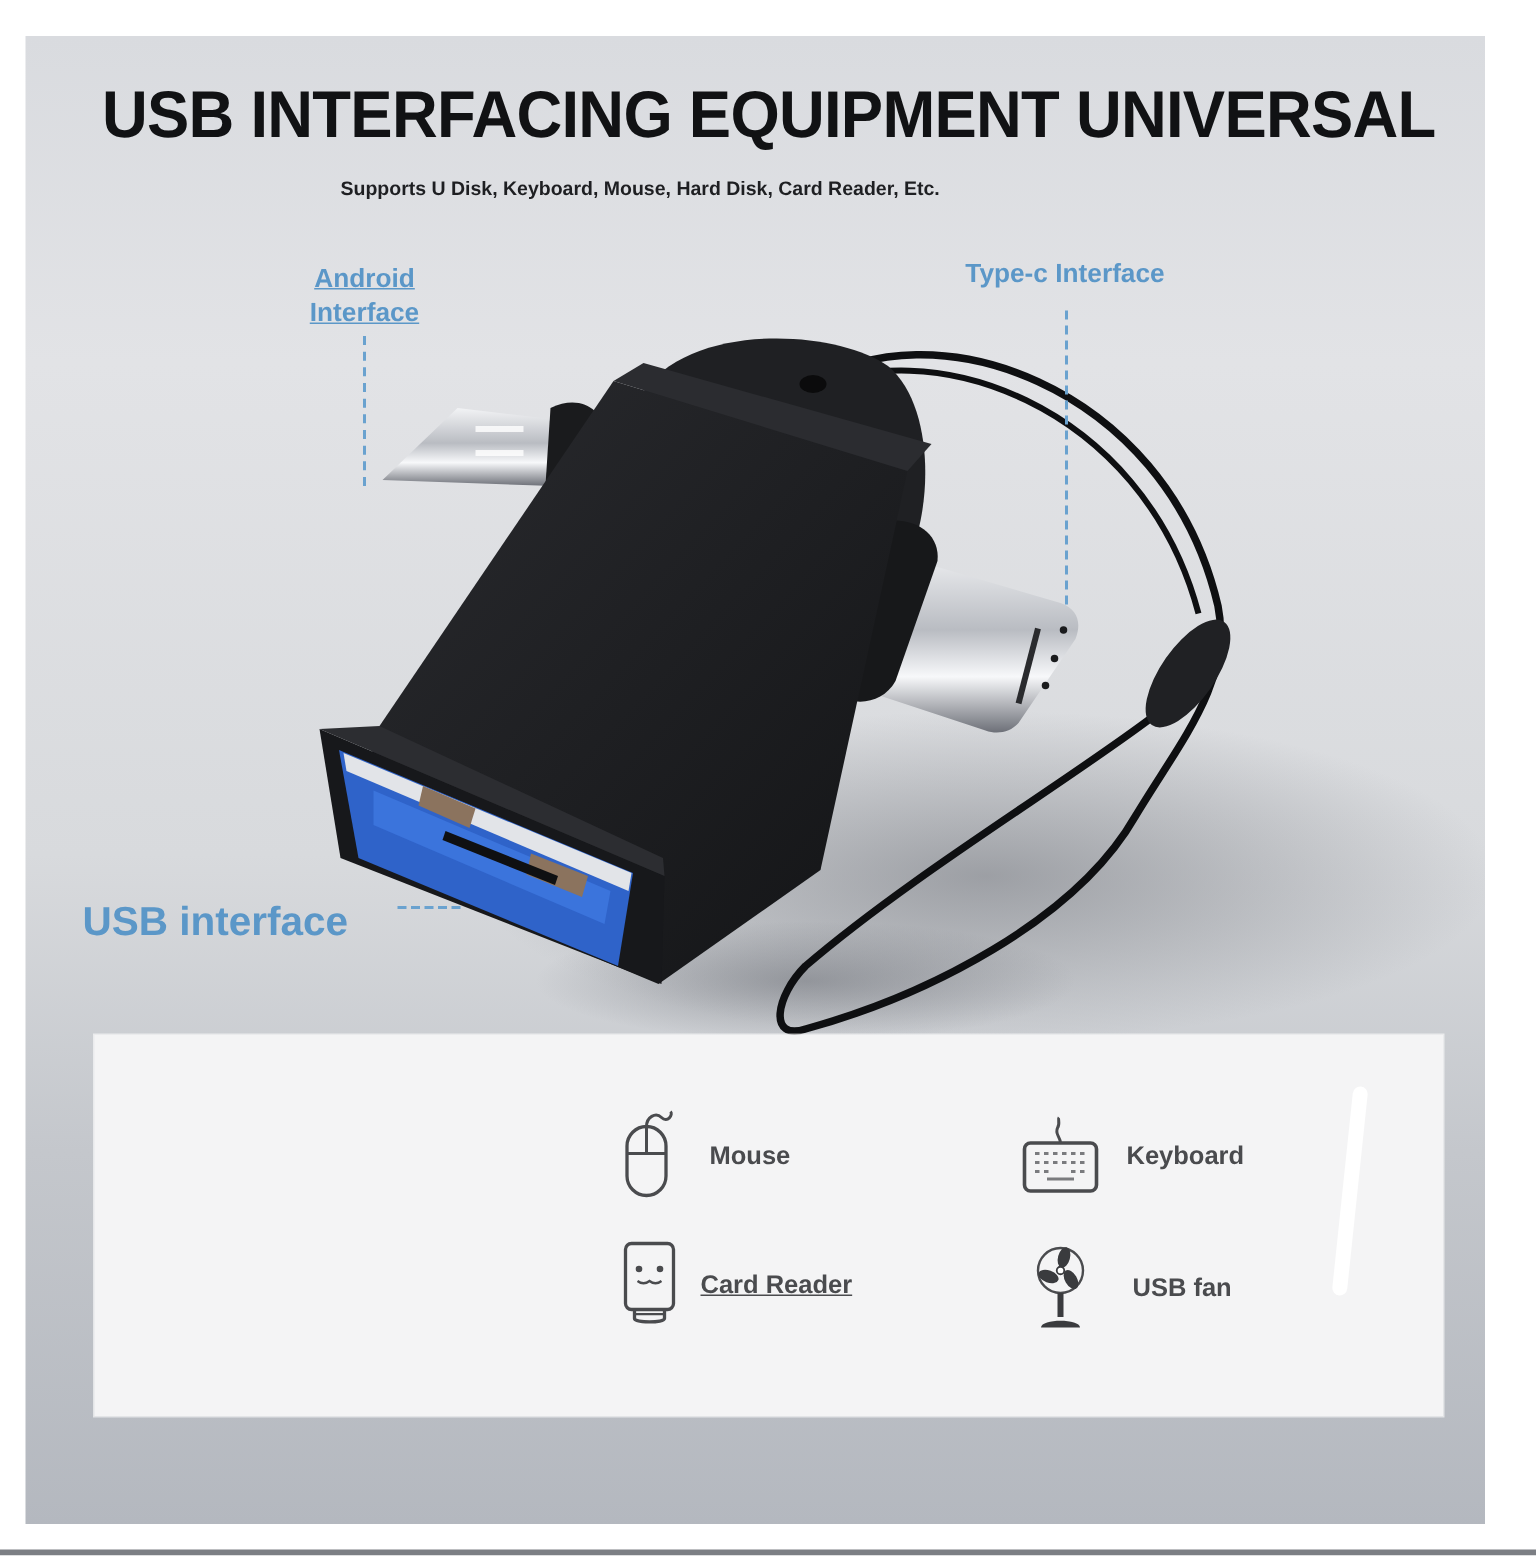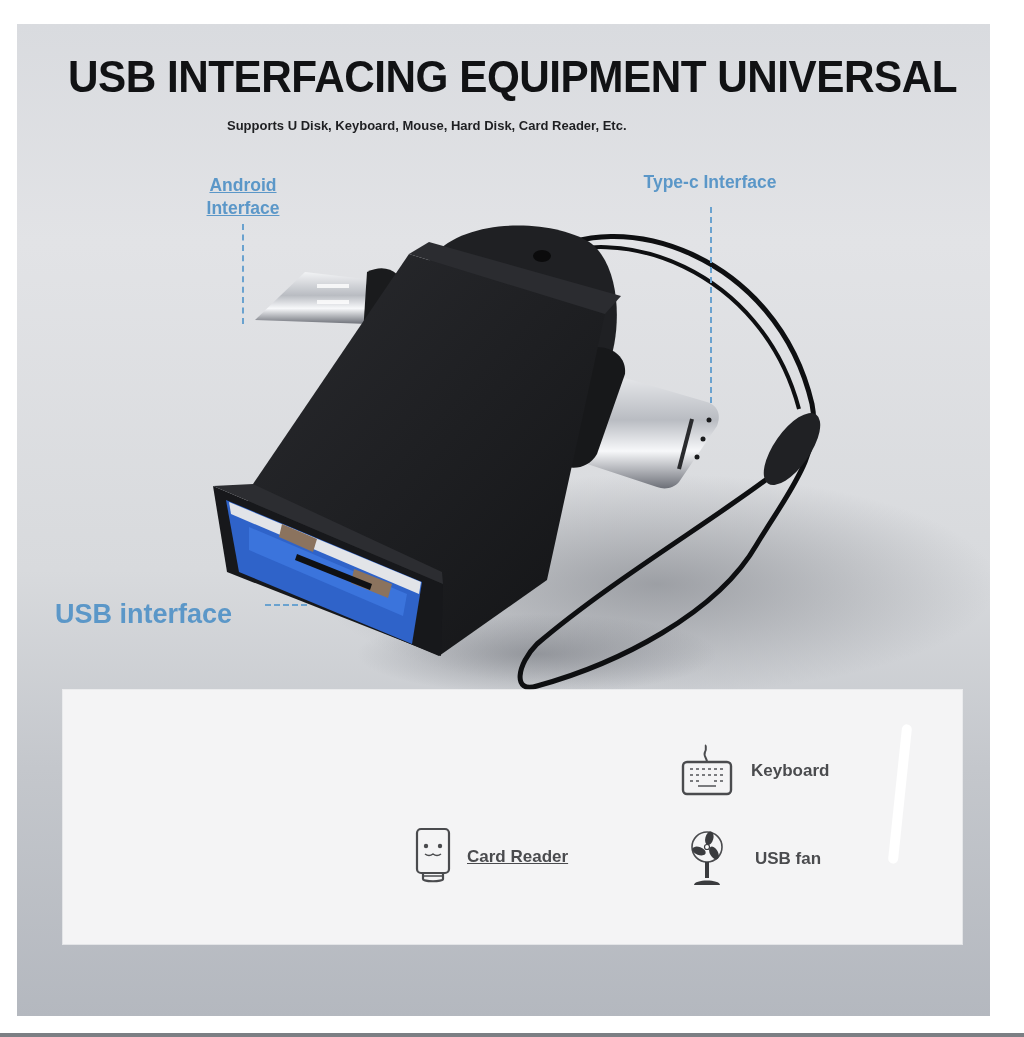--- a/index.html
+++ b/index.html
@@ -135,20 +135,31 @@
   <div class="callout callout-typec">Type-c Interface</div>
   <div class="dash-v" style="left:693px; top:183px; height:196px;"></div>
 
   <div class="callout callout-usb">USB interface</div>
   <div class="dash-h" style="left:248px; top:580px; width:42px;"></div>
 
   <div class="panel">
     <div class="panel-glare"></div>
 
 
+    <div class="feature f2">
+      <span class="icon">
+        <svg width="36" height="62" viewBox="0 0 36 62">
+            <path d="M16 12 C 16 6, 22 2, 26 6 C 30 10, 34 4, 32 2" fill="none" stroke="#4a4b4e" stroke-width="2"></path>
+            <rect x="3" y="12" width="26" height="46" rx="13" fill="none" stroke="#4a4b4e" stroke-width="2.2"></rect>
+            <line x1="16" y1="12" x2="16" y2="30" stroke="#4a4b4e" stroke-width="2"></line>
+            <line x1="3" y1="30" x2="29" y2="30" stroke="#4a4b4e" stroke-width="2"></line>
+          </svg>
+      </span>
+      <span class="label">Mouse</span>
+    </div>
 
     <div class="feature f3">
       <span class="icon" style="width:52px;">
         <svg width="52" height="52" viewBox="0 0 52 52">
             <path d="M26 18 C 26 14, 22 12, 24 8 C 26 5, 24 2, 25 1" fill="none" stroke="#4a4b4e" stroke-width="2"></path>
             <rect x="2" y="18" width="48" height="32" rx="4" fill="none" stroke="#4a4b4e" stroke-width="2.4"></rect>
             <g fill="#7a7b7e">
               <rect x="9" y="24" width="3" height="2"></rect>
               <rect x="15" y="24" width="3" height="2"></rect>
               <rect x="21" y="24" width="3" height="2"></rect>

